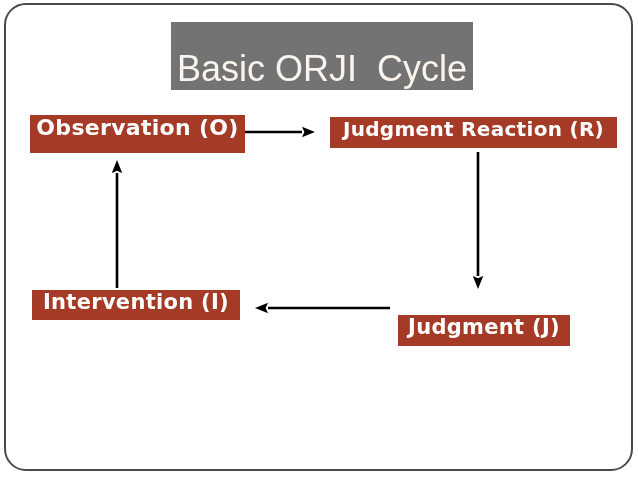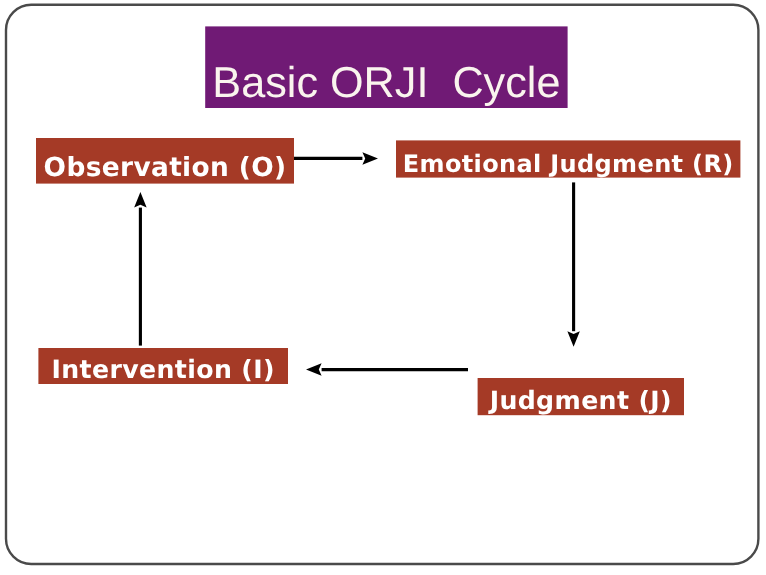--- a/index.html
+++ b/index.html
@@ -24,41 +24,41 @@
     border: 2px solid #4a4a4a;
     border-radius: 22px;
     background: transparent;
   }
   .title-box {
     position: absolute;
     left: 171px;
     top: 22px;
     width: 302px;
     height: 68px;
-    background: #701a75;
+    background: #737373;
     display: flex;
     align-items: flex-end;
     justify-content: center;
     padding-bottom: 3px;
     box-sizing: border-box;
   }
   .title-text {
     color: #faf4ee;
     font-family: "Liberation Sans", sans-serif;
     font-size: 36px;
     font-weight: 400;
     white-space: pre;
     line-height: 1;
   }
   .node {
     position: absolute;
     background: #a53a26;
     color: #ffffff;
     display: flex;
-    align-items: flex-end;
+    align-items: flex-start;
     justify-content: center;
     font-weight: bold;
     white-space: nowrap;
     box-sizing: border-box;
     letter-spacing: 0.3px;
   }
   .node-observation {
     left: 30px;  top: 115px;
     width: 215px; height: 38px;
     font-size: 22px;
@@ -96,21 +96,21 @@
 
   <div class="title-box">
     <span class="title-text">Basic ORJI  Cycle</span>
   </div>
 
   <div class="node node-observation">
     <span>Observation (O)</span>
   </div>
 
   <div class="node node-emotional-reaction">
-    <span>Emotional Judgment (R)</span>
+    <span>Judgment Reaction (R)</span>
   </div>
 
   <div class="node node-judgment">
     <span>Judgment (J)</span>
   </div>
 
   <div class="node node-intervention">
     <span>Intervention (I)</span>
   </div>
 

